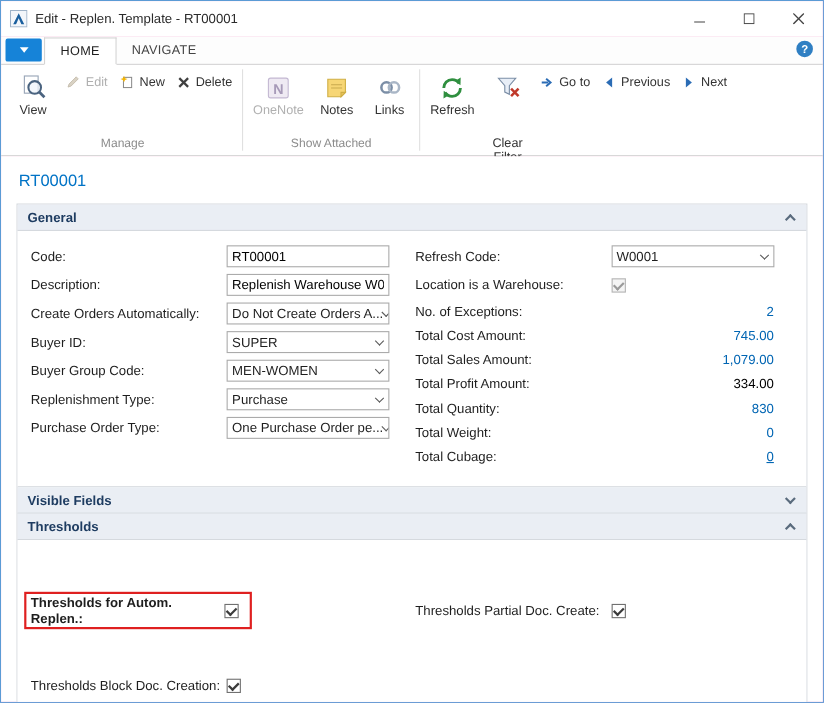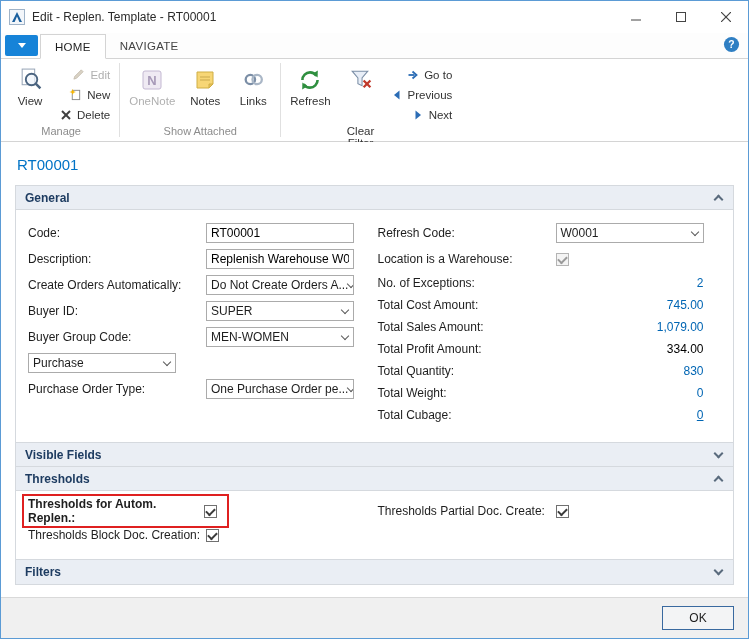--- a/index.html
+++ b/index.html
@@ -23,21 +23,21 @@
   .helpwrap { margin-left:auto; margin-right:8px; align-self:center; }
 
   
   .ribbon { height:83px; background:#fff; border-bottom:1px solid #d4d4d4; display:flex; padding:2px 2px 0 2px; flex:0 0 83px; }
   .rgroup { display:flex; flex-direction:column; }
   .rgc { flex:1; display:flex; align-items:flex-start; padding:2px 4px 0 4px; gap:2px; }
   .rlabel { text-align:center; color:#8c8c8c; font-size:11px; height:17px; line-height:15px; }
   .rsep { width:1px; background:#e0e0e0; margin:2px 0 4px 0; }
   .rlarge { display:flex; flex-direction:column; align-items:center; justify-content:flex-start; min-width:46px; padding:3px 5px 1px 5px; gap:2px; font-size:11.5px; color:#333; cursor:pointer; text-align:center; line-height:12px; }
   .rlarge .ric { height:27px; display:flex; align-items:center; justify-content:center; }
-  .rstack { display:flex; flex-direction:column; padding-top:2px; gap:1px;align-items:flex-end; }
+  .rstack { display:flex; padding-top:2px; gap:1px; }
   .rsmall { display:flex; align-items:center; gap:5px; padding:1px 5px; height:19px; font-size:11.5px; color:#333; cursor:pointer; white-space:nowrap; }
   .disabled { color:#b0b0b0 !important; cursor:default; }
 
   
   .content { flex:1; background:#fff; display:flex; flex-direction:column; overflow:hidden; }
   .page-title { margin:14px 0 12px 16px; color:#0073c6; font-size:15px; }
   .fasttabs { margin:0 14px; border:1px solid #d5d9de; }
 
   .sect-header { height:24px; display:flex; align-items:center; padding:0 9px; background:#eaeef4; border-bottom:1px solid #d5d9de; cursor:pointer; }
   .sect-title { font-weight:bold; color:#1e3c61; font-size:12px; }
@@ -56,21 +56,21 @@
   .vright { width:148px; text-align:right; color:#0065b3; }
   .vright.dark { color:#000; }
   .vright.u { text-decoration:underline; }
 
   .cb { width:13px; height:13px; border:1px solid #707070; background:#fff; position:relative; flex:0 0 13px; }
   .cb.checked::after { content:""; position:absolute; left:1px; top:2px; width:7px; height:4px; border-left:2px solid #3b3b3b; border-bottom:2px solid #3b3b3b; transform:rotate(-45deg); }
   .cb.off { border-color:#b4b4b4; background:#f4f4f4; }
   .cb.off::after { border-color:#9a9a9a; }
 
   .thr-body { display:grid; grid-template-columns:1fr 1fr; padding:8px 6px 12px 12px; }
-  .trow { display:flex; align-items:center; height:24px; }
+  .trow { display:flex; align-items:center; height:24px;margin-top:44px; }
   .annot { display:flex; align-items:center; border:2px solid #df2020; padding:1px 10px 1px 4px; margin-left:-6px; width:fit-content; }
   .annot .flabel { width:176px; font-weight:bold; flex:0 0 176px; }
 
   .bottombar { flex:0 0 41px; background:#f0f0f0; border-top:1px solid #d9d9d9; display:flex; align-items:center; justify-content:flex-end; padding:0 14px; margin-top:auto; }
   .okbtn { width:72px; height:24px; background:#f3f4f5; border:1px solid #39699f; font:inherit; color:#1e1e1e; cursor:pointer; }
 </style>
 </head>
 <body>
 
 <div class="window">
@@ -278,20 +278,21 @@
               </div>
           </div>
           <div class="frow">
             <span class="flabel">Buyer Group Code:</span>
             <div class="select">
                 <span>MEN-WOMEN</span>
                 <span class="dd"></span>
               </div>
           </div>
           <div class="frow">
+            <span class="flabel">Replenishment Type:</span>
             <div class="select">
                 <span>Purchase</span>
                 <span class="dd"></span>
               </div>
           </div>
           <div class="frow">
             <span class="flabel">Purchase Order Type:</span>
             <div class="select">
                 <span>One Purchase Order pe...</span>
                 <span class="dd"></span>

